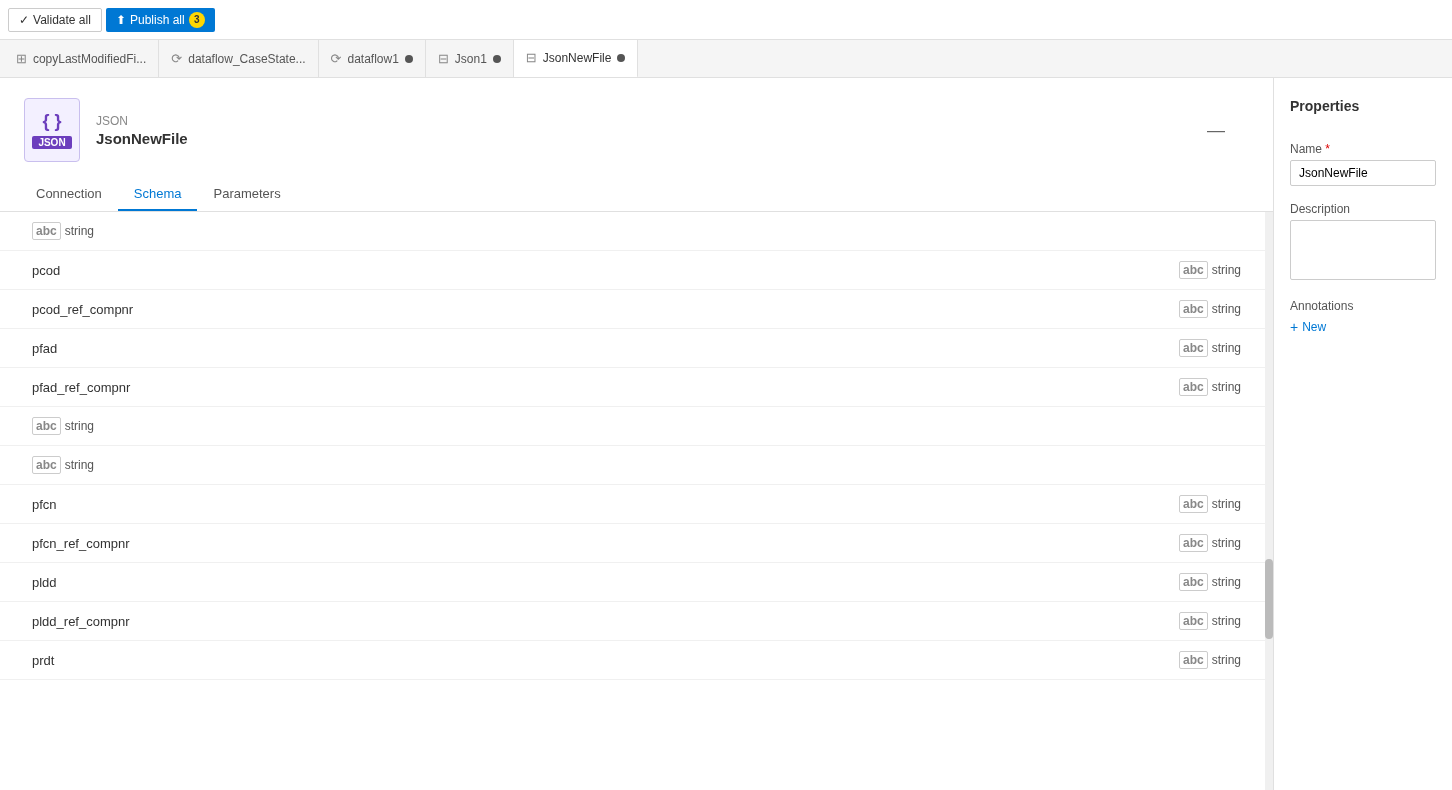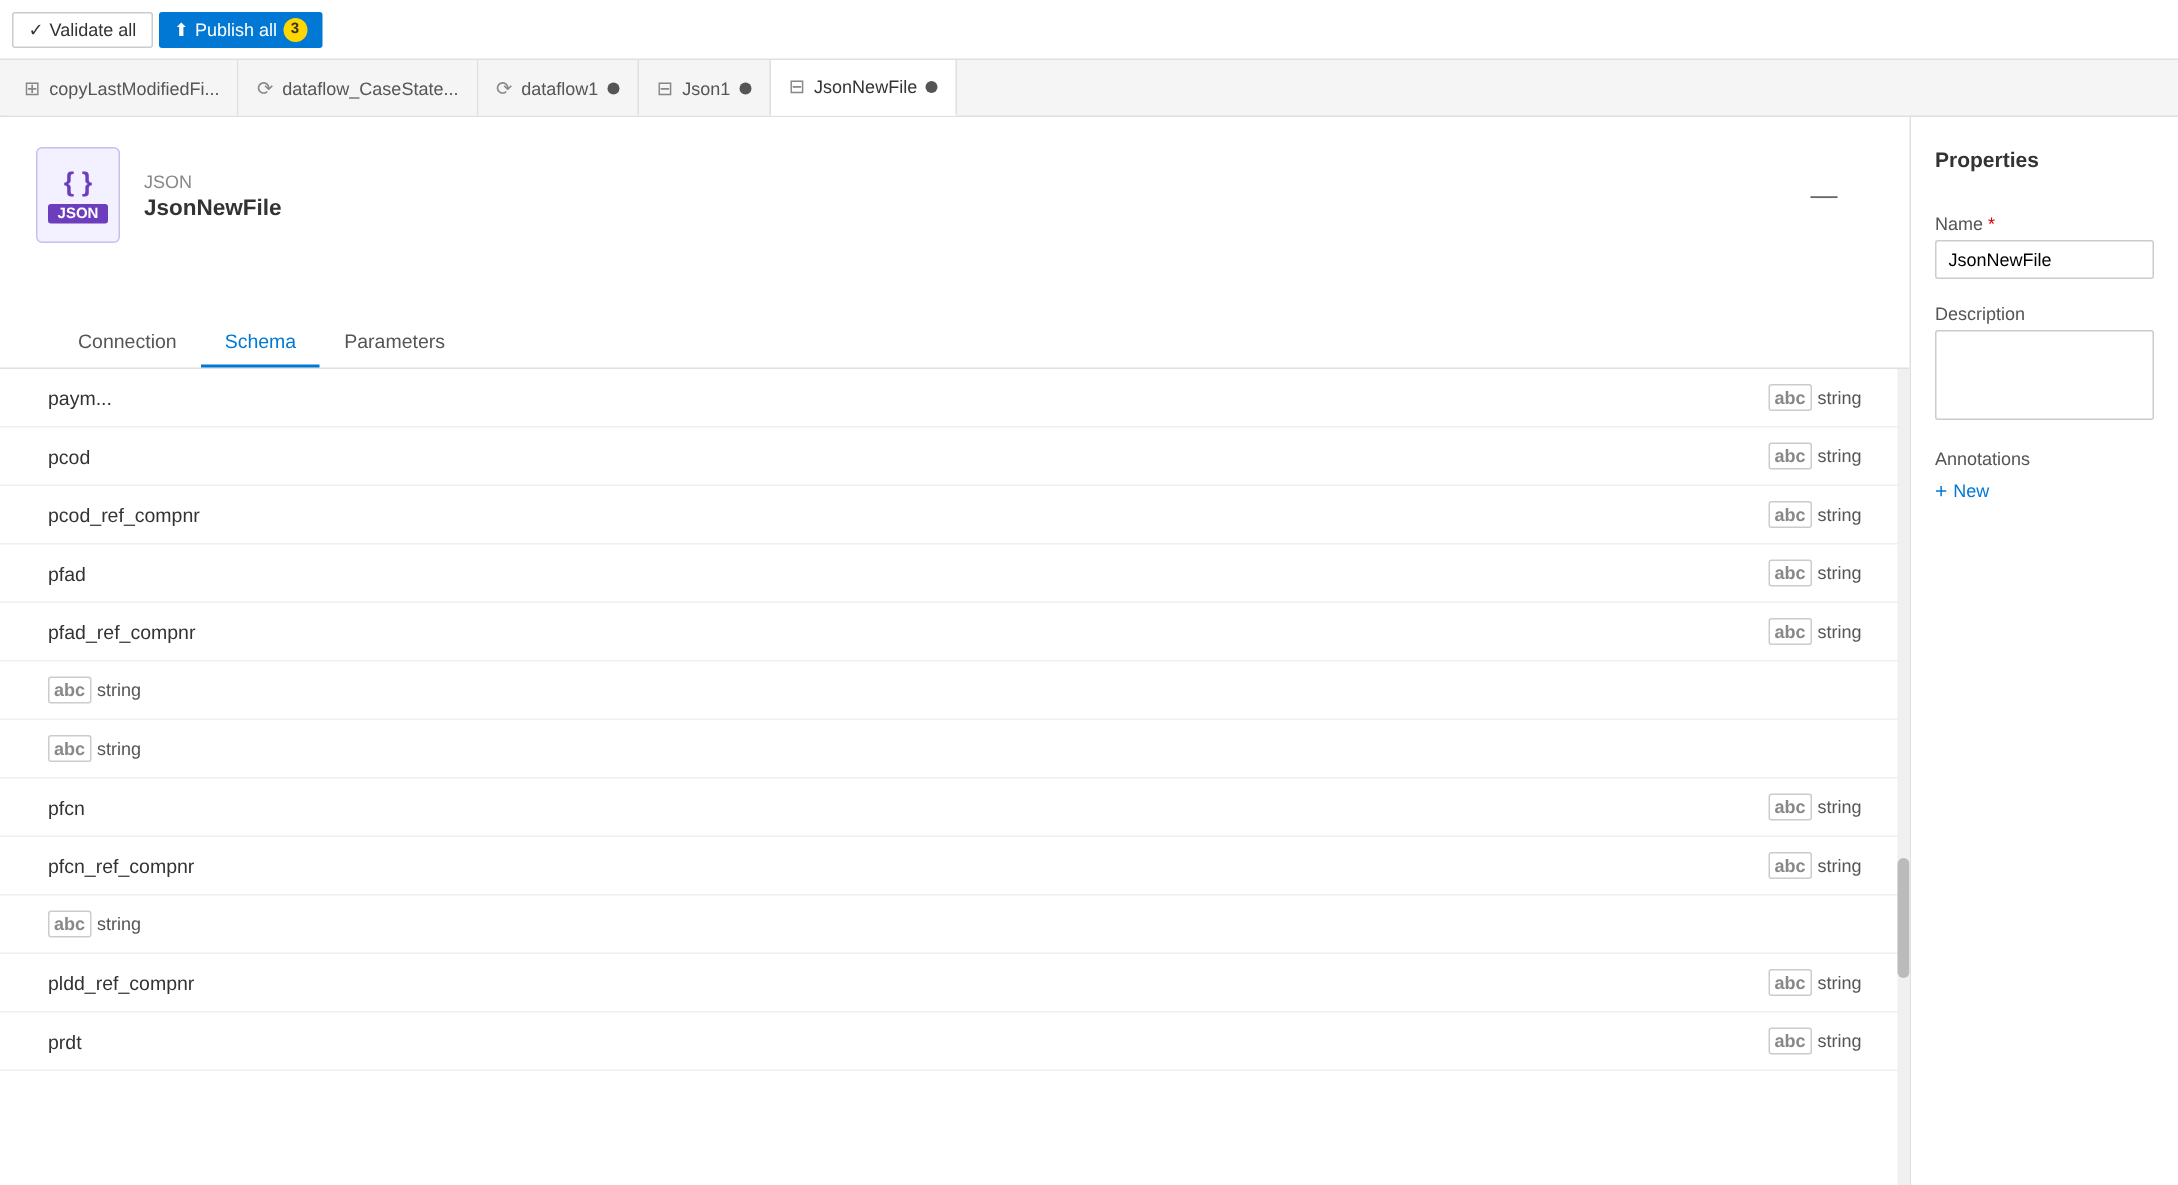--- a/index.html
+++ b/index.html
@@ -135,24 +135,23 @@
       font-size: 18px;
       color: #666;
       cursor: pointer;
       padding: 0 8px;
     }
 
     
     .sub-tabs {
       display: flex;
       align-items: flex-end;
-      padding: 0 36px;
+      padding: 0 20px;
       border-bottom: 1px solid #e0e0e0;
       gap: 0;
-      margin-top: 34px;
     }
     .sub-tab {
       padding: 8px 16px;
       font-size: 13px;
       color: #555;
       cursor: pointer;
       border-bottom: 2px solid transparent;
     }
     .sub-tab.active {
       color: #0078d4;
@@ -345,21 +344,20 @@
       <div class="sub-tab active">
         <span>Schema</span>
       </div>
       <div class="sub-tab">
         <span>Parameters</span>
       </div>
     </div>
 
     <div class="schema-table">
       <div class="schema-row">
-        <span class="field-name">paym...</span>
         <span class="field-type">
           <span class="type-abc">abc</span>
           <span>string</span>
         </span>
       </div>
       <div class="schema-row">
         <span class="field-name">pcod</span>
         <span class="field-type">
           <span class="type-abc">abc</span>
           <span>string</span>
@@ -406,20 +404,21 @@
         </span>
       </div>
       <div class="schema-row">
         <span class="field-name">pfcn_ref_compnr</span>
         <span class="field-type">
           <span class="type-abc">abc</span>
           <span>string</span>
         </span>
       </div>
       <div class="schema-row">
+        <span class="field-name">pldd</span>
         <span class="field-type">
           <span class="type-abc">abc</span>
           <span>string</span>
         </span>
       </div>
       <div class="schema-row">
         <span class="field-name">pldd_ref_compnr</span>
         <span class="field-type">
           <span class="type-abc">abc</span>
           <span>string</span>

